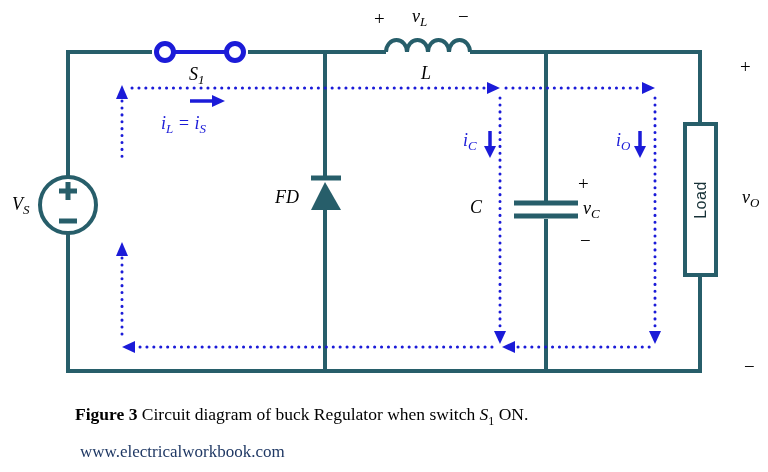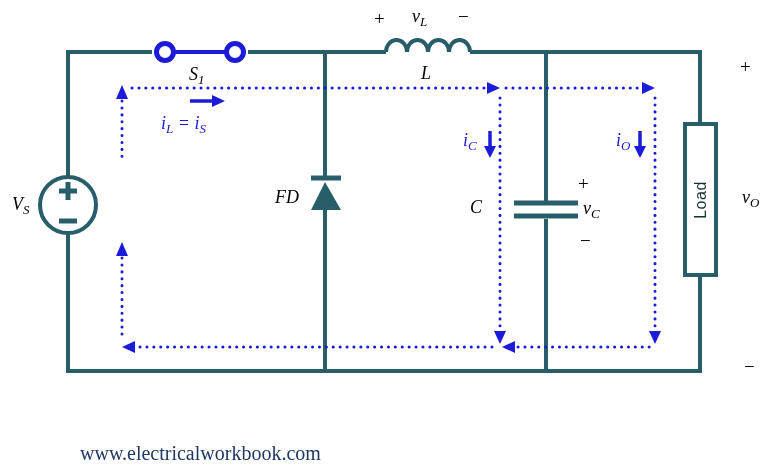--- a/index.html
+++ b/index.html
@@ -33,21 +33,21 @@
   .blue-lbl{font-size:18px;font-style:italic;fill:var(--loop);}
   .load-text{font-family:"Liberation Sans", sans-serif;font-size:16px;font-style:normal;fill:var(--load_text);letter-spacing:0.5px;}
   .caption{
     position:absolute;left:75px;top:404px;font-size:17.5px;color:var(--label);
     white-space:nowrap;
   }
   .caption b{font-weight:bold;}
   .caption i{font-style:italic;}
   .caption sub{font-size:12px;}
   .website{
-    position:absolute;left:80px;top:442px;font-size:20px;color:var(--website);
+    position:absolute;left:80px;top:442px;font-size:17px;color:var(--website);
     white-space:nowrap;
   }
 </style>
 </head>
 <body>
 
 <div class="stage">
 
   <svg width="768" height="392" viewBox="0 0 768 392">
 
@@ -132,16 +132,17 @@
     <text class="sign" x="744" y="373">−</text>
 
     <text class="blue-lbl" x="161" y="129"><tspan>i</tspan><tspan class="sub" dy="4">L</tspan><tspan dy="-4" xml:space="preserve"> = </tspan><tspan>i</tspan><tspan class="sub" dy="4">S</tspan></text>
 
     <text class="blue-lbl" x="463" y="146"><tspan>i</tspan><tspan class="sub" dy="4">C</tspan></text>
 
     <text class="blue-lbl" x="616" y="146"><tspan>i</tspan><tspan class="sub" dy="4">O</tspan></text>
 
   </svg>
 
+  <div class="caption"><b>Figure 3</b><span> Circuit diagram of buck Regulator when switch </span><i>S</i><sub>1</sub><span> ON.</span></div>
 
   <div class="website">www.electricalworkbook.com</div>
 
 </div>
 
 </body></html>

